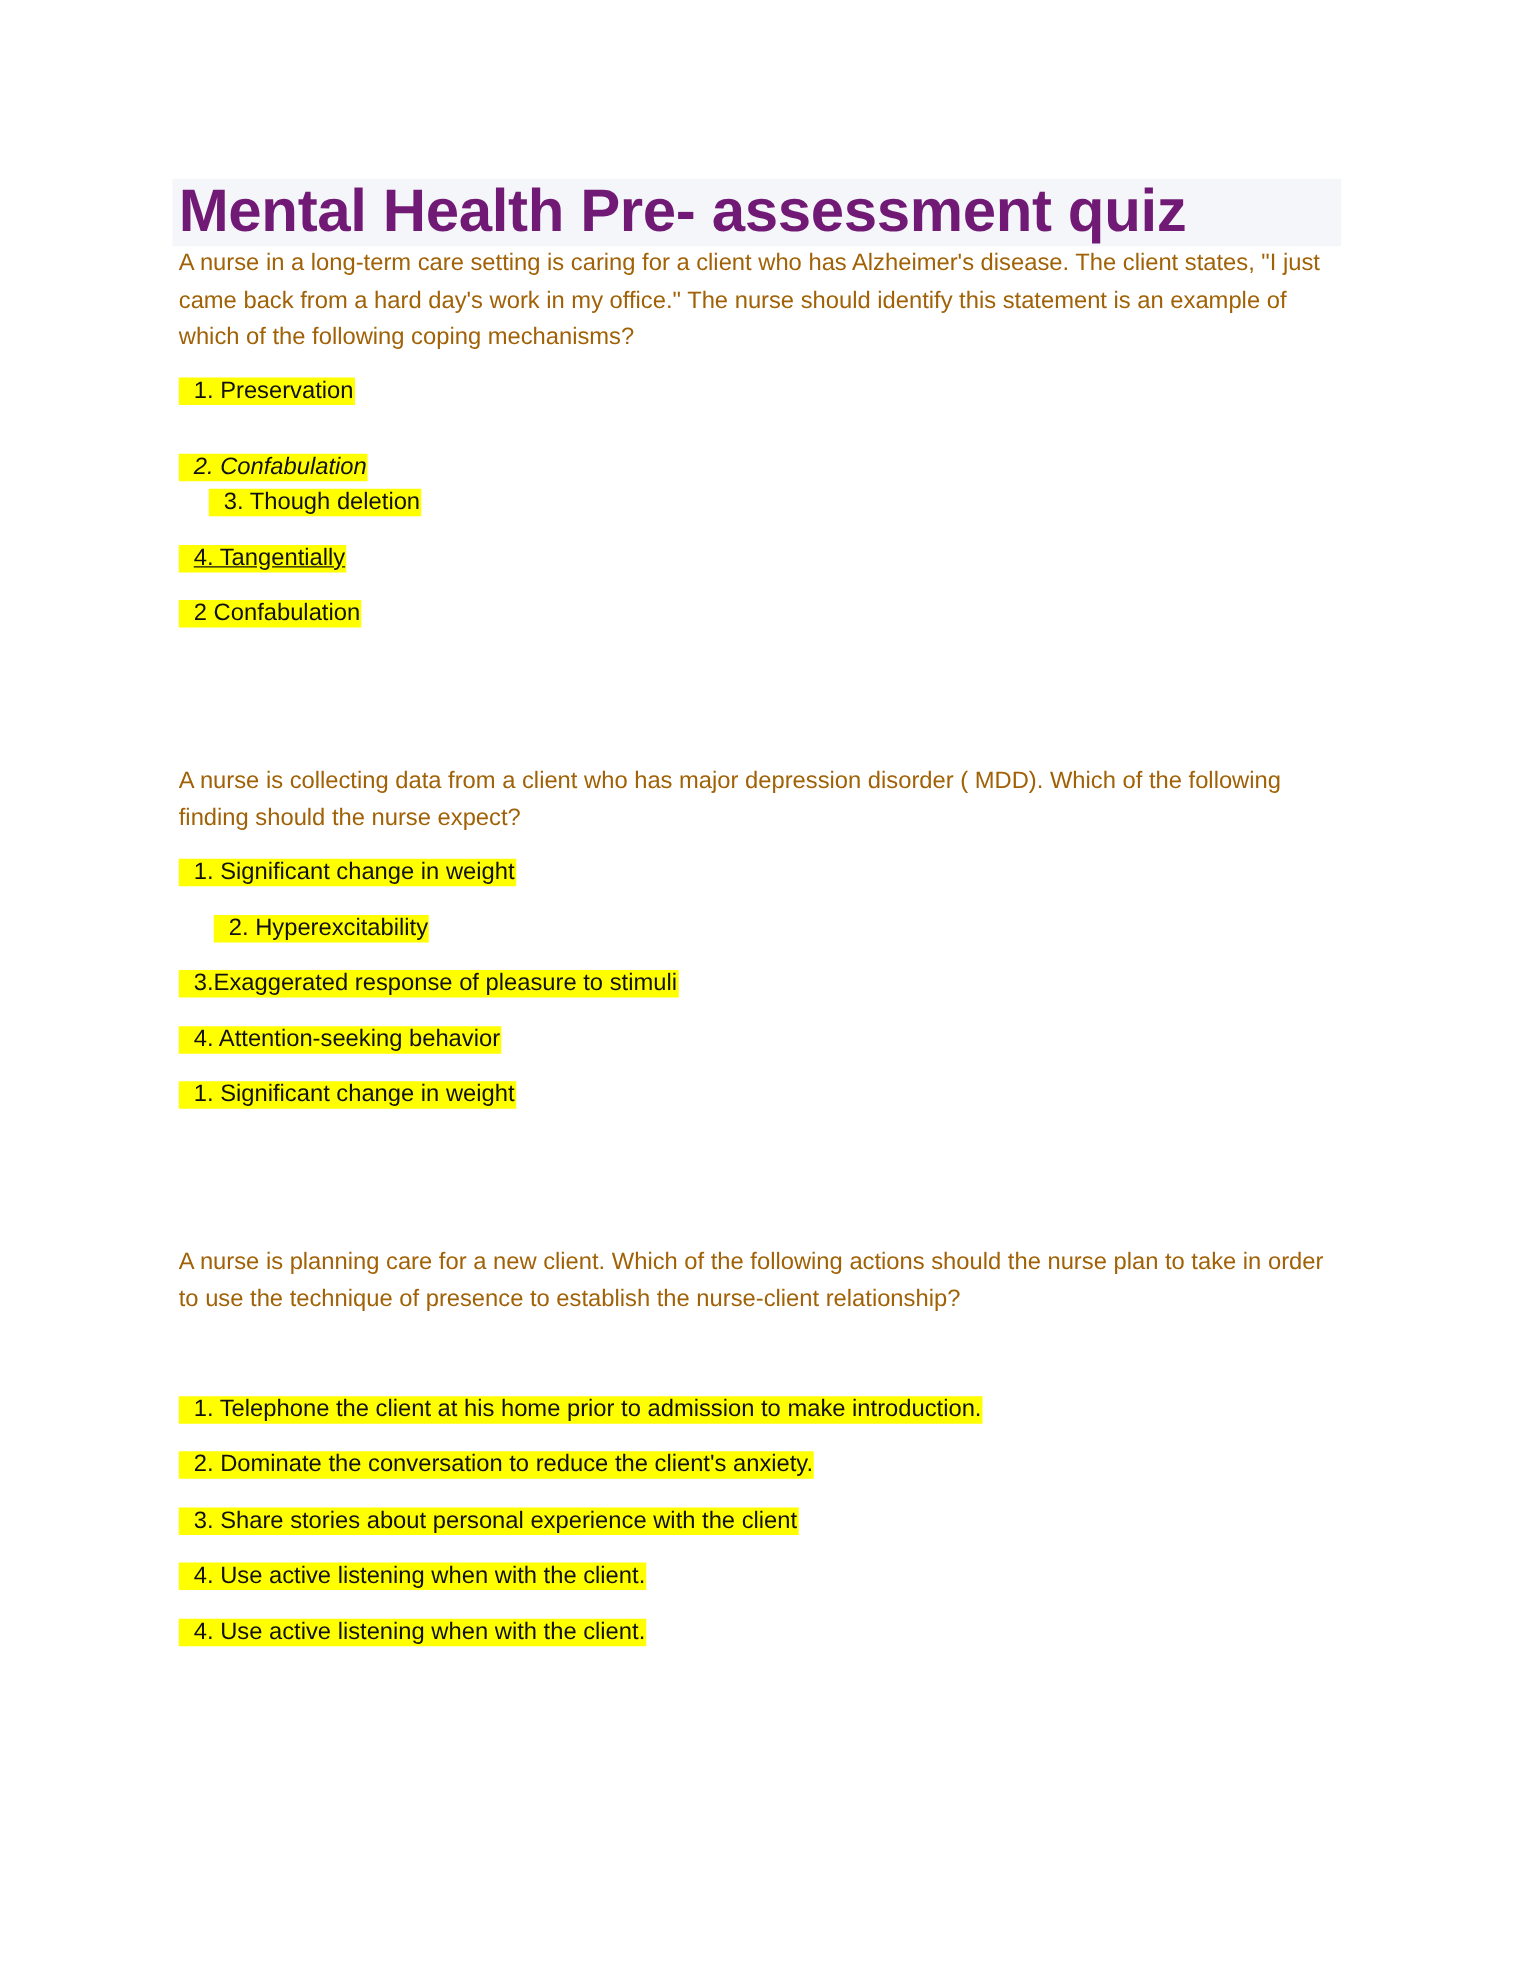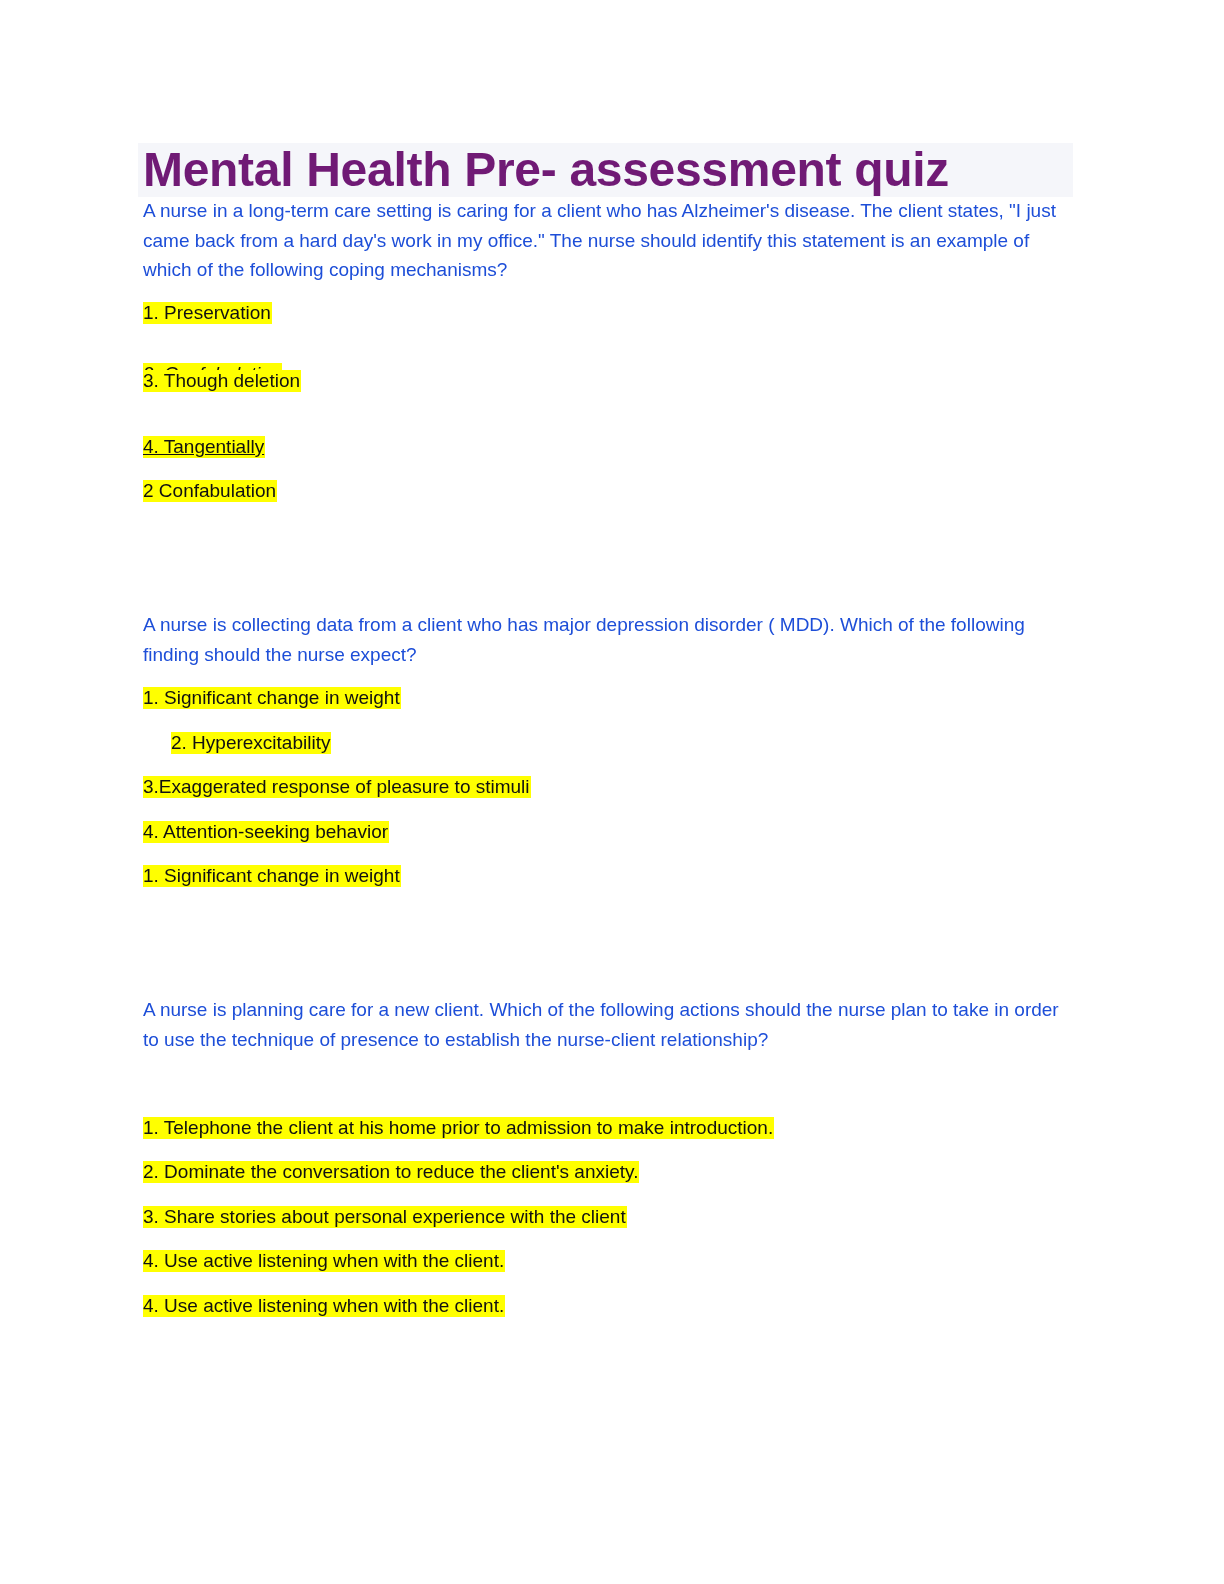--- a/index.html
+++ b/index.html
@@ -11,40 +11,40 @@
     }
     .title {
       position: absolute; left: 143px; top: 140px;
       font-family: "Liberation Sans", sans-serif; font-weight: bold;
       font-size: 48px; line-height: 60px; color: #701a75; white-space: nowrap;
       letter-spacing: -0.3px;
     }
     .q {
       position: absolute; left: 143px;
       font-family: "Liberation Sans", sans-serif; font-size: 19px;
-      line-height: 29.5px; color: #1d4ed8; width: 930px;
+      line-height: 29.5px; color: #a16207; width: 930px;
     }
     .opt {
       position: absolute; left: 143px;
       font-family: "Liberation Sans", sans-serif; font-size: 19px;
       line-height: 28px; color: #111111; white-space: nowrap;
     }
-    .opt span { background: #ffff00; padding: 0 1px 1px 0; }
+    .opt span { background: #ffff00; padding: 0 1px 1px 12px; }
   </style>
 </head>
 <body>
 
 <div class="page">
   <div class="title-bar"></div>
   <div class="title">Mental Health Pre- assessment quiz</div>
 
   <div class="q" style="top:196px;">A nurse in a long-term care setting is caring for a client who has Alzheimer's disease. The client states, "I just came back from a hard day's work in my office." The nurse should identify this statement is an example of which of the following coping mechanisms?</div>
   <div class="opt" style="top:299px;"><span>1. Preservation</span></div>
   <div class="opt" style="top:360px;font-style:italic;"><span>2. Confabulation</span></div>
-  <div class="opt" style="top:367px;"><span>3. Though deletion</span></div>
+  <div class="opt" style="top:388px;margin-left:24px;"><span>3. Though deletion</span></div>
   <div class="opt" style="top:433px;text-decoration:underline;"><span>4. Tangentially</span></div>
   <div class="opt" style="top:477px;"><span>2 Confabulation</span></div>
 
   <div class="q" style="top:610px;">A nurse is collecting data from a client who has major depression disorder ( MDD). Which of the following finding should the nurse expect?</div>
   <div class="opt" style="top:684px;"><span>1. Significant change in weight</span></div>
   <div class="opt" style="top:729px;margin-left:28px;"><span>2. Hyperexcitability</span></div>
   <div class="opt" style="top:773px;"><span>3.Exaggerated response of pleasure to stimuli</span></div>
   <div class="opt" style="top:818px;"><span>4. Attention-seeking behavior</span></div>
   <div class="opt" style="top:862px;"><span>1. Significant change in weight</span></div>
 

